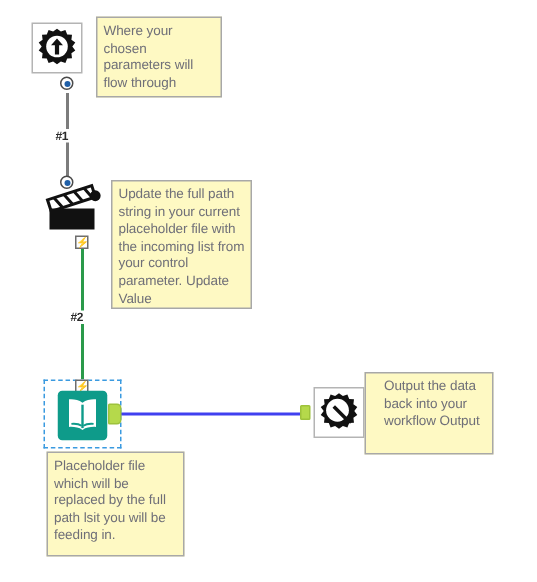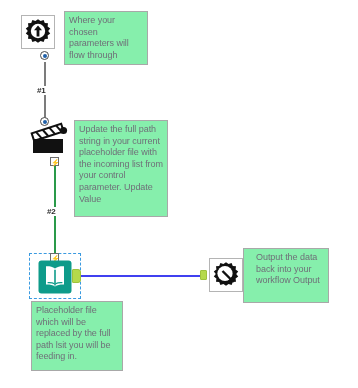--- a/index.html
+++ b/index.html
@@ -20,21 +20,21 @@
     width: 358px;
     height: 388px;
     background: #ffffff;
   }
 
   
   .comment {
     position: absolute;
     box-sizing: border-box;
     border: 1px solid #a8a8a8;
-    background: #86efac;
+    background: #fef9c3;
     color: #6f6f78;
     font-family: "Liberation Sans", sans-serif;
     font-size: 9px;
     line-height: 11.6px;
     padding: 3px 4px 3px 4px;
     letter-spacing: -0.05px;
     white-space: pre-wrap;
     overflow: hidden;
   }
 
@@ -176,21 +176,21 @@
       </svg>
     </span>
   </div>
 
   <div class="anchor-round" style="left:40px; top:117px;"></div>
 
   <div class="anchor-square" style="left:50px; top:157px;">
     <span class="bolt-glyph">⚡</span>
   </div>
 
-  <div class="comment" style="left:74px; top:120px; width:94px; height:97px;">Update the full path string in your current placeholder file with the incoming list from your control parameter. Update Value</div>
+  <div class="comment" style="left:74px; top:120px; width:94px; height:86px;">Update the full path string in your current placeholder file with the incoming list from your control parameter. Update Value</div>
 
   <div class="selection" style="left:29px; top:253px; width:52px; height:46px;"></div>
   <div class="anchor-square" style="left:50px; top:253px;">
     <span class="bolt-glyph">⚡</span>
   </div>
   <div class="tool" style="left:38px; top:260px; width:34px; height:34px;">
     <span>
       <svg width="34" height="34" viewBox="0 0 34 34" aria-hidden="true">
         <rect x="0.5" y="0.5" width="33" height="33" rx="3" fill="#0e9b8a"></rect>
         <path d="M17 8.5 C14.4 6.4 11.0 6.0 8.0 6.2 L8.0 24.6 C11.0 24.4 14.4 24.8 17 26.6

